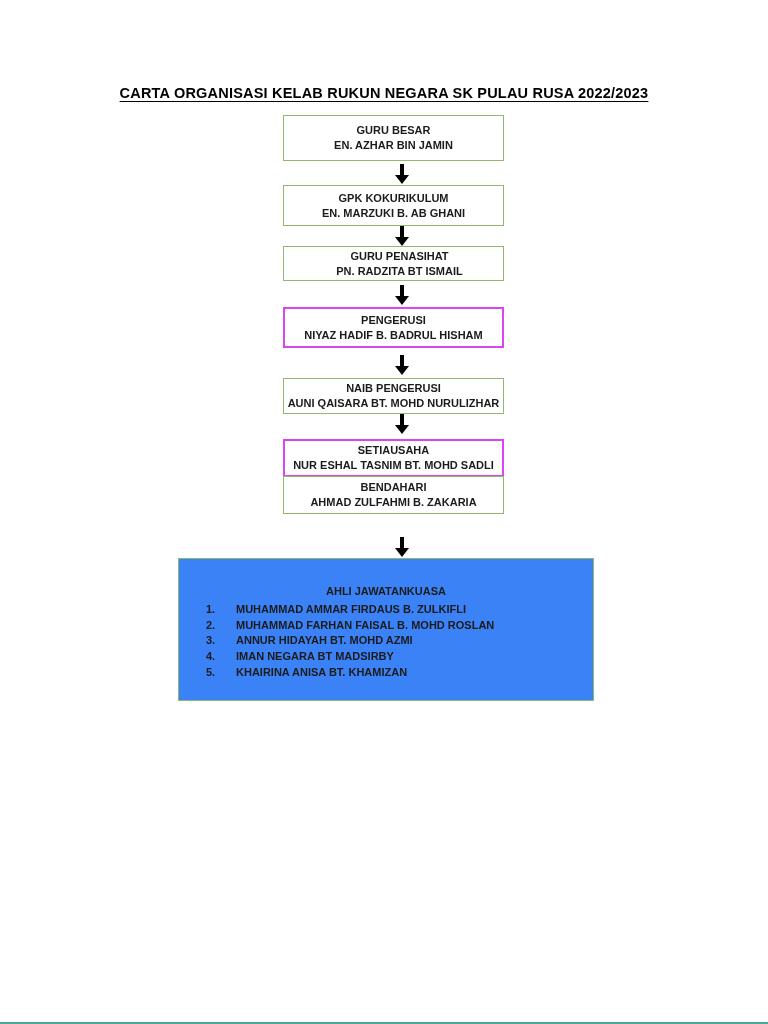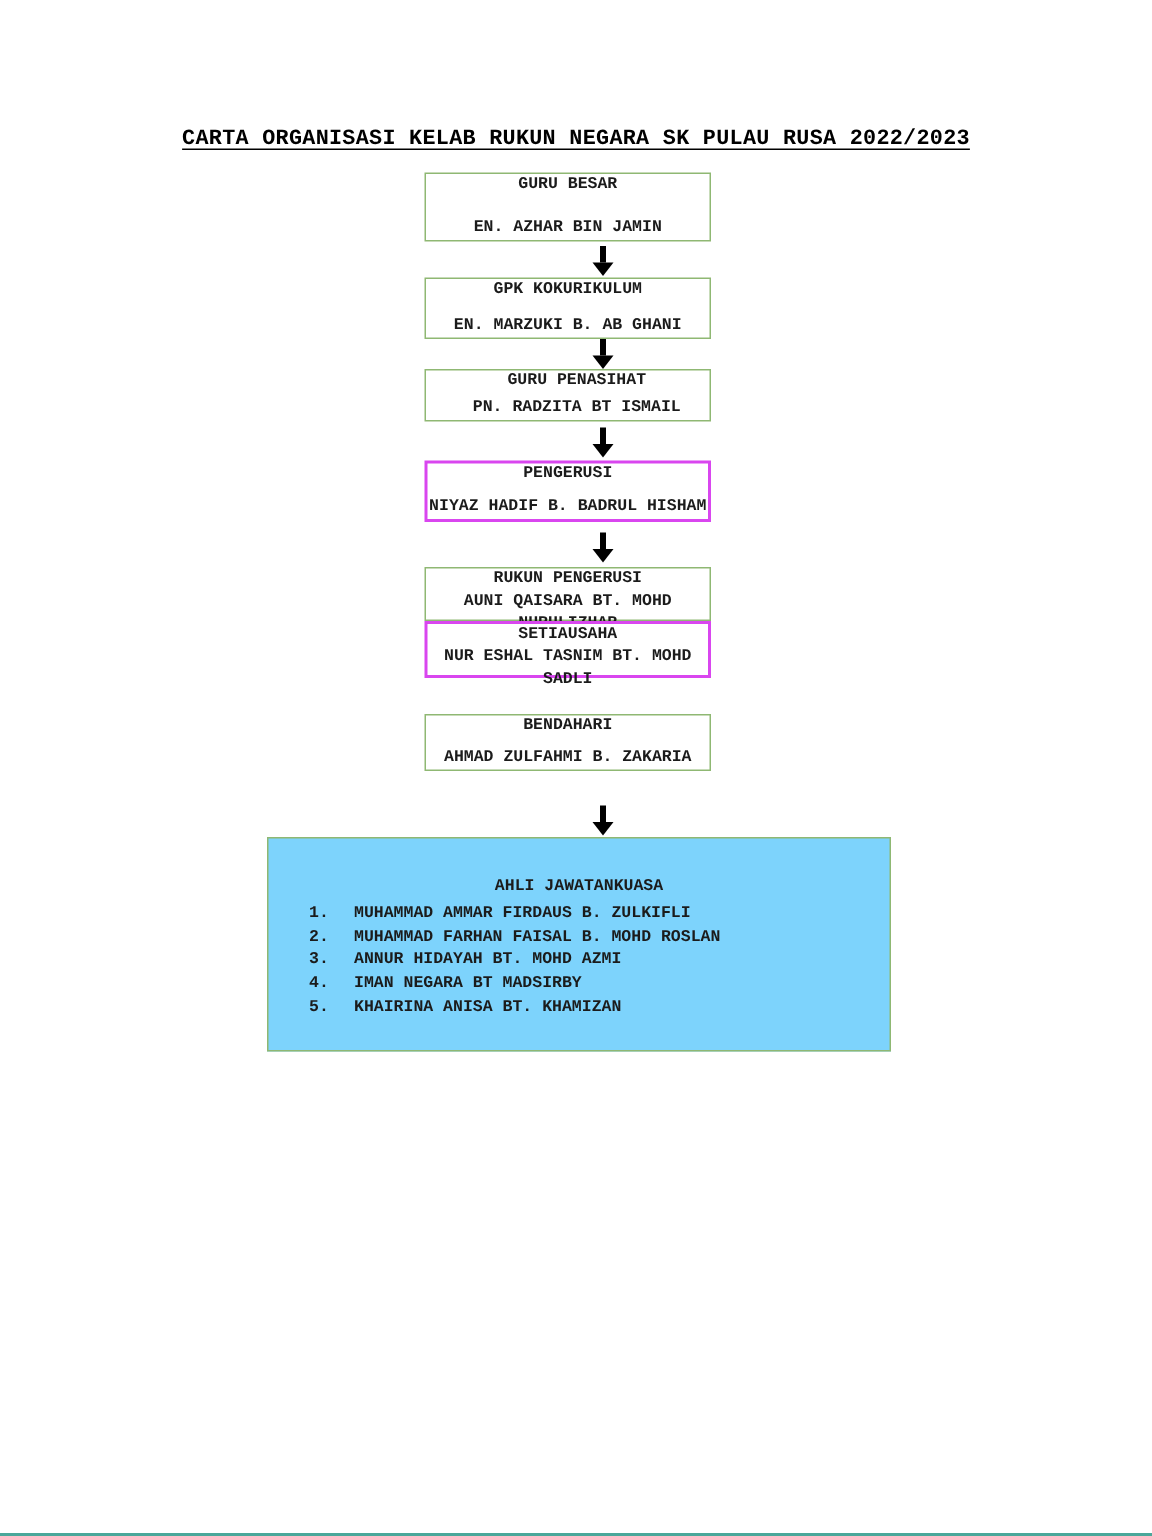--- a/index.html
+++ b/index.html
@@ -1,51 +1,51 @@
 <!DOCTYPE html>
 <html><head>
 <meta charset="utf-8">
 <style>
   html,body{margin:0;padding:0;background:#ffffff;}
   .canvas{
     position:relative;width:768px;height:1024px;background:#ffffff;
     margin:0 auto;overflow:hidden;
-    font-family:Liberation Mono, monospace;color:#1b1b1b;
+    font-family:Liberation Sans, sans-serif;color:#1b1b1b;
   }
   .doc-title{
     position:absolute;top:85px;left:0;width:100%;
     text-align:center;font-size:14.5px;font-weight:bold;color:#000;
     text-decoration:underline;text-underline-offset:3px;letter-spacing:0.2px;
   }
   .obox{
-    position:absolute;left:283px;width:191px;background:#fff;
+    position:absolute;left:283px;width:221px;background:#fff;
     border:1px solid #8fb873;box-sizing:border-box;
-    display:flex;flex-direction:column;align-items:center;justify-content:space-between;
+    display:flex;flex-direction:column;align-items:center;justify-content:center;
     text-align:center;font-weight:bold;font-size:11px;line-height:15px;
   }
   .obox.thick{border:2px solid #d946ef;}
   .b1{top:115px;height:46px;}
   .b2{top:185px;height:41px;}
   .b3{top:246px;height:35px;padding-left:12px;}
   .b4{top:307px;height:41px;}
   .b5{top:378px;height:36px;}
-  .b6{top:414px;height:38px;}
+  .b6{top:439px;height:38px;}
   .b7{top:476px;height:38px;}
   .arrow{position:absolute;left:394px;width:16px;}
   .a1{top:164px;} .a2{top:226px;} .a3{top:285px;} .a4{top:355px;}
   .a5{top:414px;} .a6{top:477px;} .a7{top:537px;}
   .arrow .stem{width:4px;height:11px;background:#000;margin:0 auto;}
   .arrow .head{
     width:0;height:0;margin:0 auto;
     border-left:7px solid transparent;border-right:7px solid transparent;
     border-top:9px solid #000;
   }
   .bigbox{
     position:absolute;left:178px;top:558px;width:416px;height:143px;
-    border:1px solid #8fb873;box-sizing:border-box;background:#7dd3fc;
+    border:1px solid #8fb873;box-sizing:border-box;background:#3b82f6;
   }
   .cb-title{
     margin-top:25px;text-align:center;
     font-weight:bold;font-size:11px;line-height:15px;
   }
   .member-list{margin-top:3px;}
   .member{display:flex;font-weight:bold;font-size:11px;line-height:15.7px;}
   .member .num{margin-left:27px;width:30px;flex:0 0 auto;}
   .bottom-bar{position:absolute;left:0;bottom:0;width:100%;height:2px;background:#4aa79a;}
 </style>
@@ -86,21 +86,21 @@
   <div class="obox b4 thick">
     <div>PENGERUSI</div>
     <div>NIYAZ HADIF B. BADRUL HISHAM</div>
   </div>
   <div class="arrow a4">
       <div class="stem"></div>
       <div class="head"></div>
     </div>
 
   <div class="obox b5">
-    <div>RUKUN PENGERUSI</div>
+    <div>NAIB PENGERUSI</div>
     <div>AUNI QAISARA BT. MOHD NURULIZHAR</div>
   </div>
   <div class="arrow a5">
       <div class="stem"></div>
       <div class="head"></div>
     </div>
 
   <div class="obox b6 thick">
     <div>SETIAUSAHA</div>
     <div>NUR ESHAL TASNIM BT. MOHD SADLI</div>

